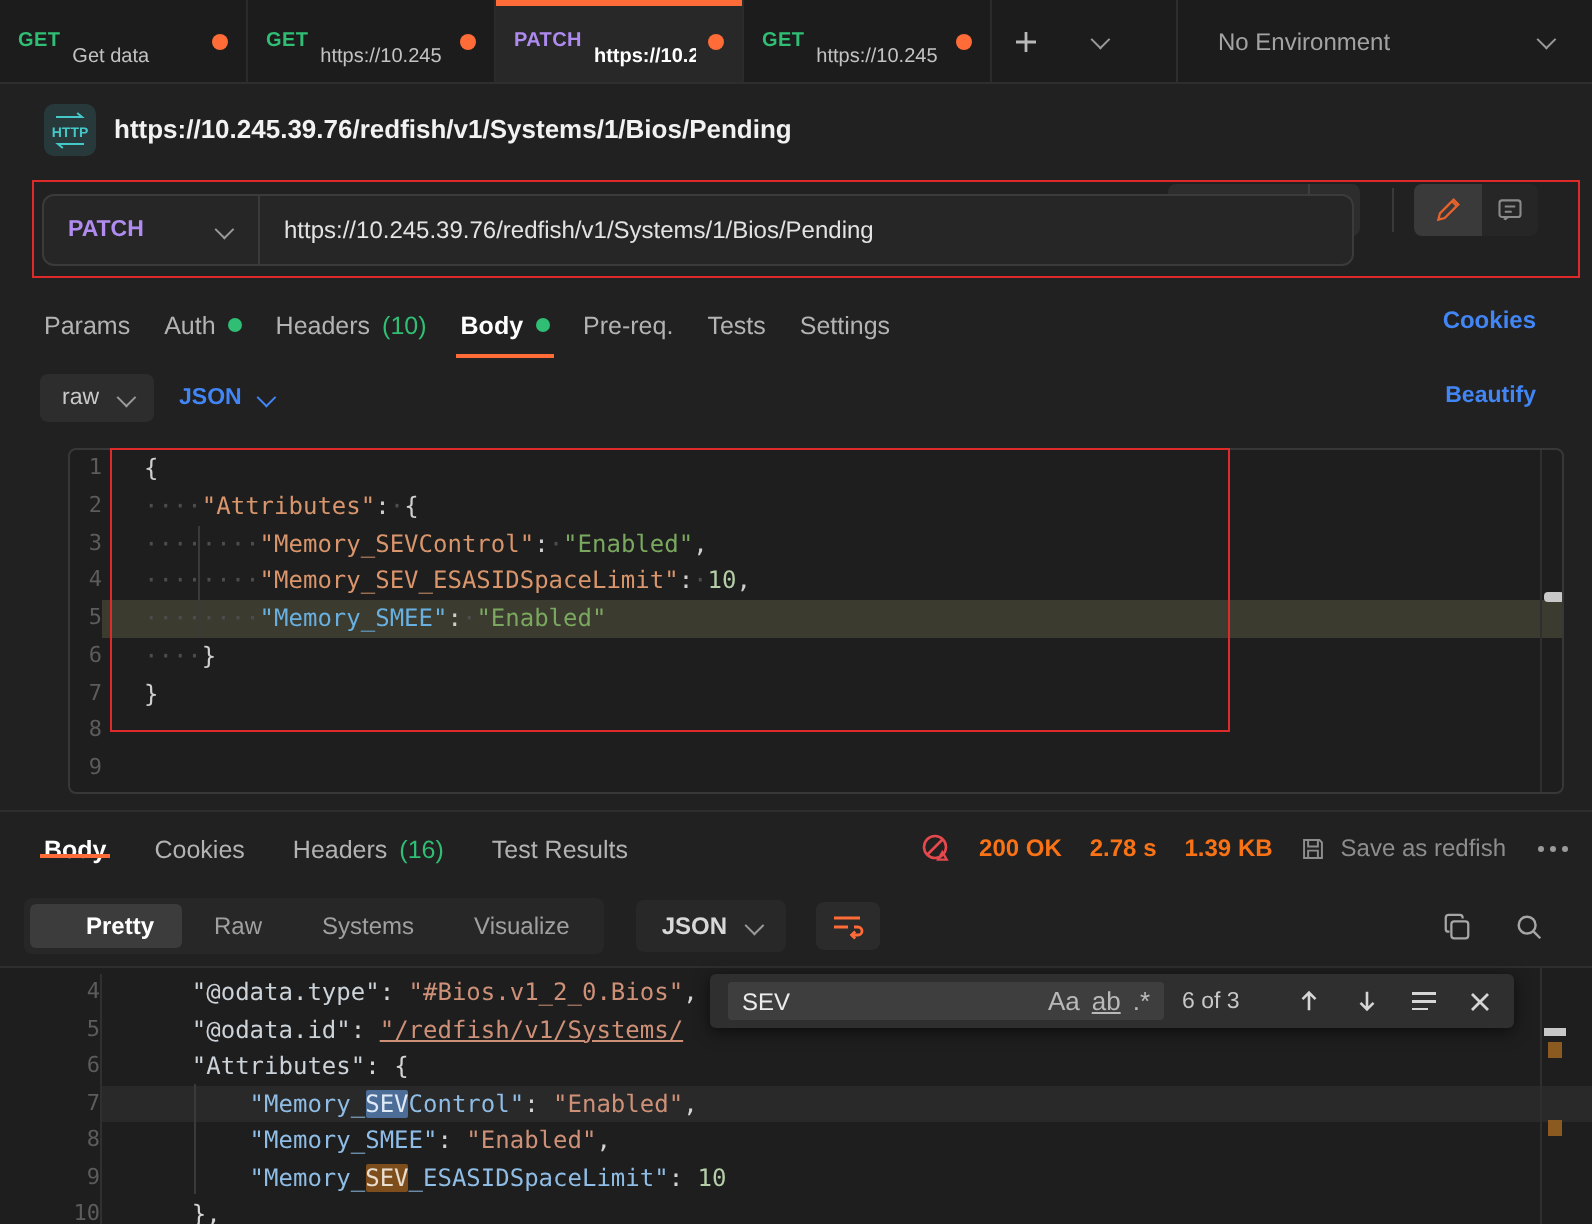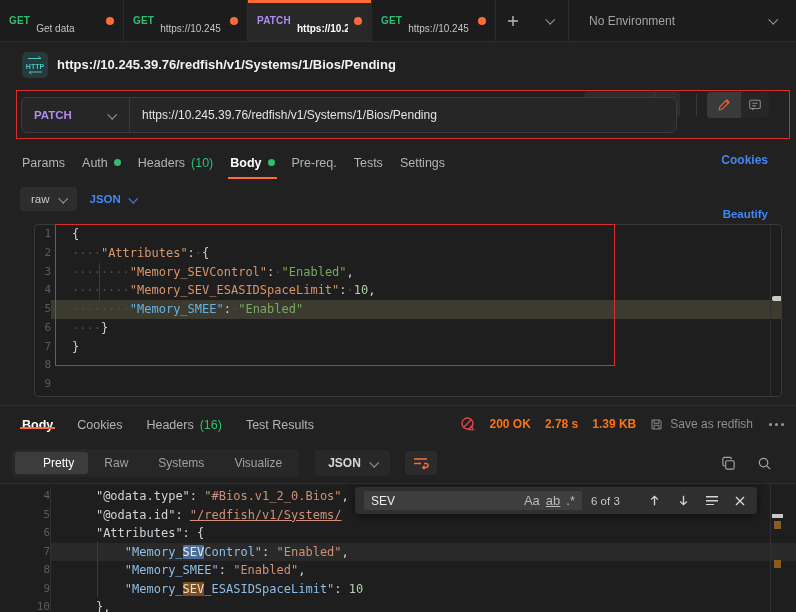--- a/index.html
+++ b/index.html
@@ -14,21 +14,21 @@
         border-right:1px solid #2b2b2b;position:relative;cursor:pointer;}
   .wtab .meth{font-size:10px;font-weight:700;letter-spacing:.2px;flex:none;}
   .m-get{color:#2fbe74;} .m-patch{color:#af8bf0;}
   .wtab .lbl{font-size:10px;color:#c3c3c3;white-space:nowrap;overflow:hidden;flex:1;margin-top:16px;}
   .wtab .odot{width:8px;height:8px;border-radius:50%;background:#ff6c37;flex:none;}
   .wtab.active{background:#282828;}
   .wtab.active::before{content:"";position:absolute;left:0;right:0;top:0;height:3px;background:#ff6c37;}
   .wtab.active .lbl{color:#ffffff;font-weight:700;}
   .tb-btn{width:34px;display:flex;align-items:center;justify-content:center;color:#b9b9b9;cursor:pointer;}
   .tb-btn.narrow{width:38px;}
-  .env{flex:1;border-left:1px solid #2e2e2e;margin-left:0;display:flex;align-items:center;
+  .env{flex:1;border-left:1px solid #2e2e2e;margin-left:20px;display:flex;align-items:center;
        justify-content:space-between;padding:0 20px;color:#a3a3a3;font-size:12px;cursor:pointer;}
   .chev{width:7px;height:7px;border-right:1.5px solid currentColor;border-bottom:1.5px solid currentColor;
         transform:rotate(45deg) translateY(-1px);display:inline-block;color:#9a9a9a;}
   .chev.blue{color:#4286f5;} .chev.white{color:#fff;}
 
   
   .reqhdr{position:absolute;left:0;top:42px;width:796px;height:45px;display:flex;align-items:center;}
   .http-ic{margin-left:22px;flex:none;}
   .req-title{margin-left:9px;font-size:13px;font-weight:700;color:#f2f2f2;white-space:nowrap;}
   .save-split{position:absolute;left:584px;top:50px;height:26px;width:96px;background:#2d2d2d;
@@ -106,21 +106,21 @@
             gap:14px;font-size:12px;}
   .status-g{color:#f97316;font-weight:600;}
   .save-ex{color:#8d8d8d;display:flex;align-items:center;gap:7px;cursor:pointer;}
   .dots3{display:flex;gap:3px;cursor:pointer;margin-left:2px;}
   .dots3 i{width:3px;height:3px;border-radius:50%;background:#9a9a9a;}
 
   
   .respbar{position:absolute;left:0;top:443px;width:796px;height:40px;display:flex;align-items:center;}
   .seg{margin-left:12px;background:#272727;border-radius:4px;padding:3px;display:flex;gap:2px;}
   .seg .opt{padding:4px 14px;font-size:12px;color:#a0a0a0;border-radius:3px;cursor:pointer;}
-  .seg .opt.active{background:#3c3c3c;color:#fff;font-weight:400;padding-left:28px;}
+  .seg .opt.active{background:#3c3c3c;color:#fff;font-weight:700;padding-left:28px;}
   .lang2{margin-left:16px;display:flex;align-items:center;gap:9px;color:#d8d8d8;font-size:12px;
          font-weight:600;background:#282828;border-radius:4px;padding:6px 13px;cursor:pointer;}
   .wrap-chip{margin-left:15px;background:#2b2b2b;border-radius:4px;padding:5px 8px;display:flex;
              align-items:center;cursor:pointer;}
   .respbar-right{position:absolute;right:24px;display:flex;gap:21px;align-items:center;}
   .icon-btn{cursor:pointer;display:flex;align-items:center;}
 
   
   .resp-editor{position:absolute;left:0;top:483px;width:796px;height:129px;background:#1e1e1e;
                border-top:1px solid #2e2e2e;overflow:hidden;
@@ -274,21 +274,21 @@
   <div class="bodybar">
     <div class="raw-chip">
       <span>raw</span>
       <span class="chev"></span>
     </div>
     <div class="lang-chip">
       <span>JSON</span>
       <span class="chev blue"></span>
     </div>
   </div>
-  <div class="beautify" style="top:208px;position:absolute;margin-left:37px;">Beautify</div>
+  <div class="beautify" style="top:192px;position:absolute;margin-left:37px;">Beautify</div>
 
   <div class="req-editor">
     <div id="req-code">
         <div class="code-row"><span class="gutter-num">1</span><span class="code-text"><span class="tk-p">{</span></span></div>
         <div class="code-row"><span class="gutter-num">2</span><span class="code-text"><span class="tk-w">····</span><span class="tk-k">"Attributes"</span><span class="tk-p">:</span><span class="tk-w">·</span><span class="tk-p">{</span></span></div>
         <div class="code-row"><span class="gutter-num">3</span><span class="code-text"><span class="tk-w">········</span><span class="tk-k">"Memory_SEVControl"</span><span class="tk-p">:</span><span class="tk-w">·</span><span class="tk-s">"Enabled"</span><span class="tk-p">,</span></span></div>
         <div class="code-row"><span class="gutter-num">4</span><span class="code-text"><span class="tk-w">········</span><span class="tk-k">"Memory_SEV_ESASIDSpaceLimit"</span><span class="tk-p">:</span><span class="tk-w">·</span><span class="tk-num">10</span><span class="tk-p">,</span></span></div>
         <div class="code-row hl"><span class="gutter-num">5</span><span class="code-text"><span class="tk-w">········</span><span class="tk-k2">"Memory_SMEE"</span><span class="tk-p">:</span><span class="tk-w">·</span><span class="tk-s">"Enabled"</span></span></div>
         <div class="code-row"><span class="gutter-num">6</span><span class="code-text"><span class="tk-w">····</span><span class="tk-p">}</span></span></div>
         <div class="code-row"><span class="gutter-num">7</span><span class="code-text"><span class="tk-p">}</span></span></div>

